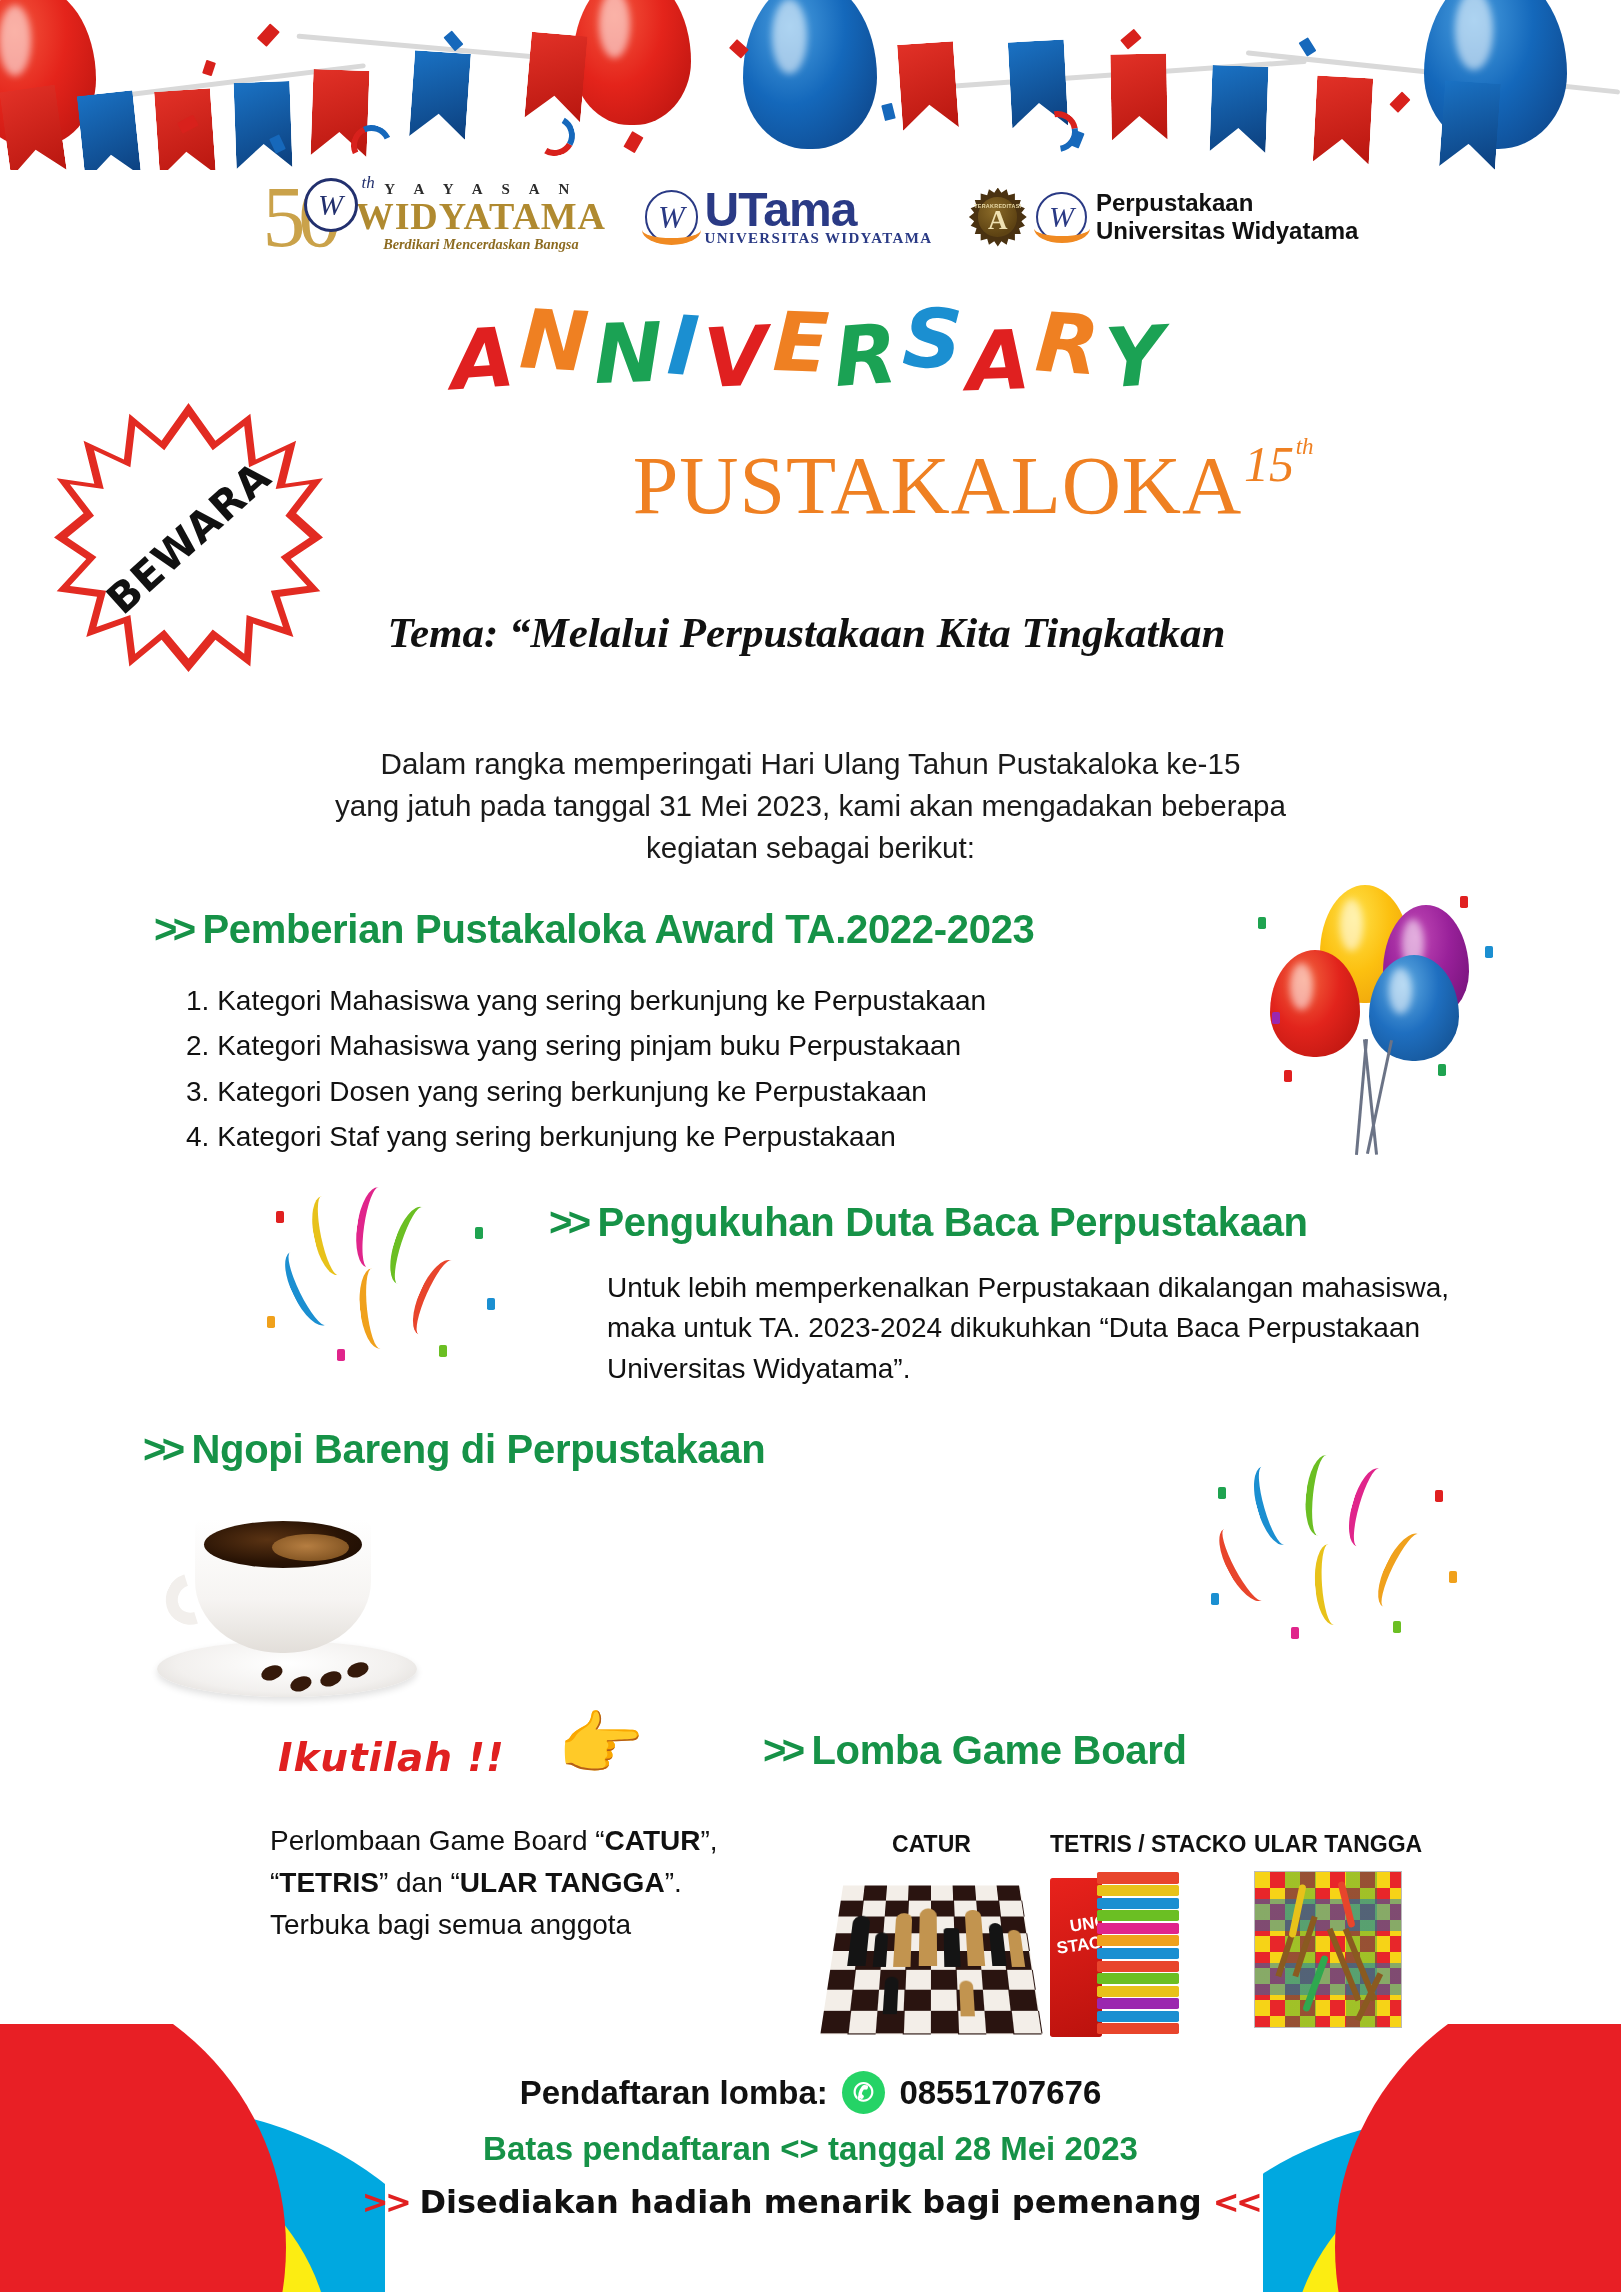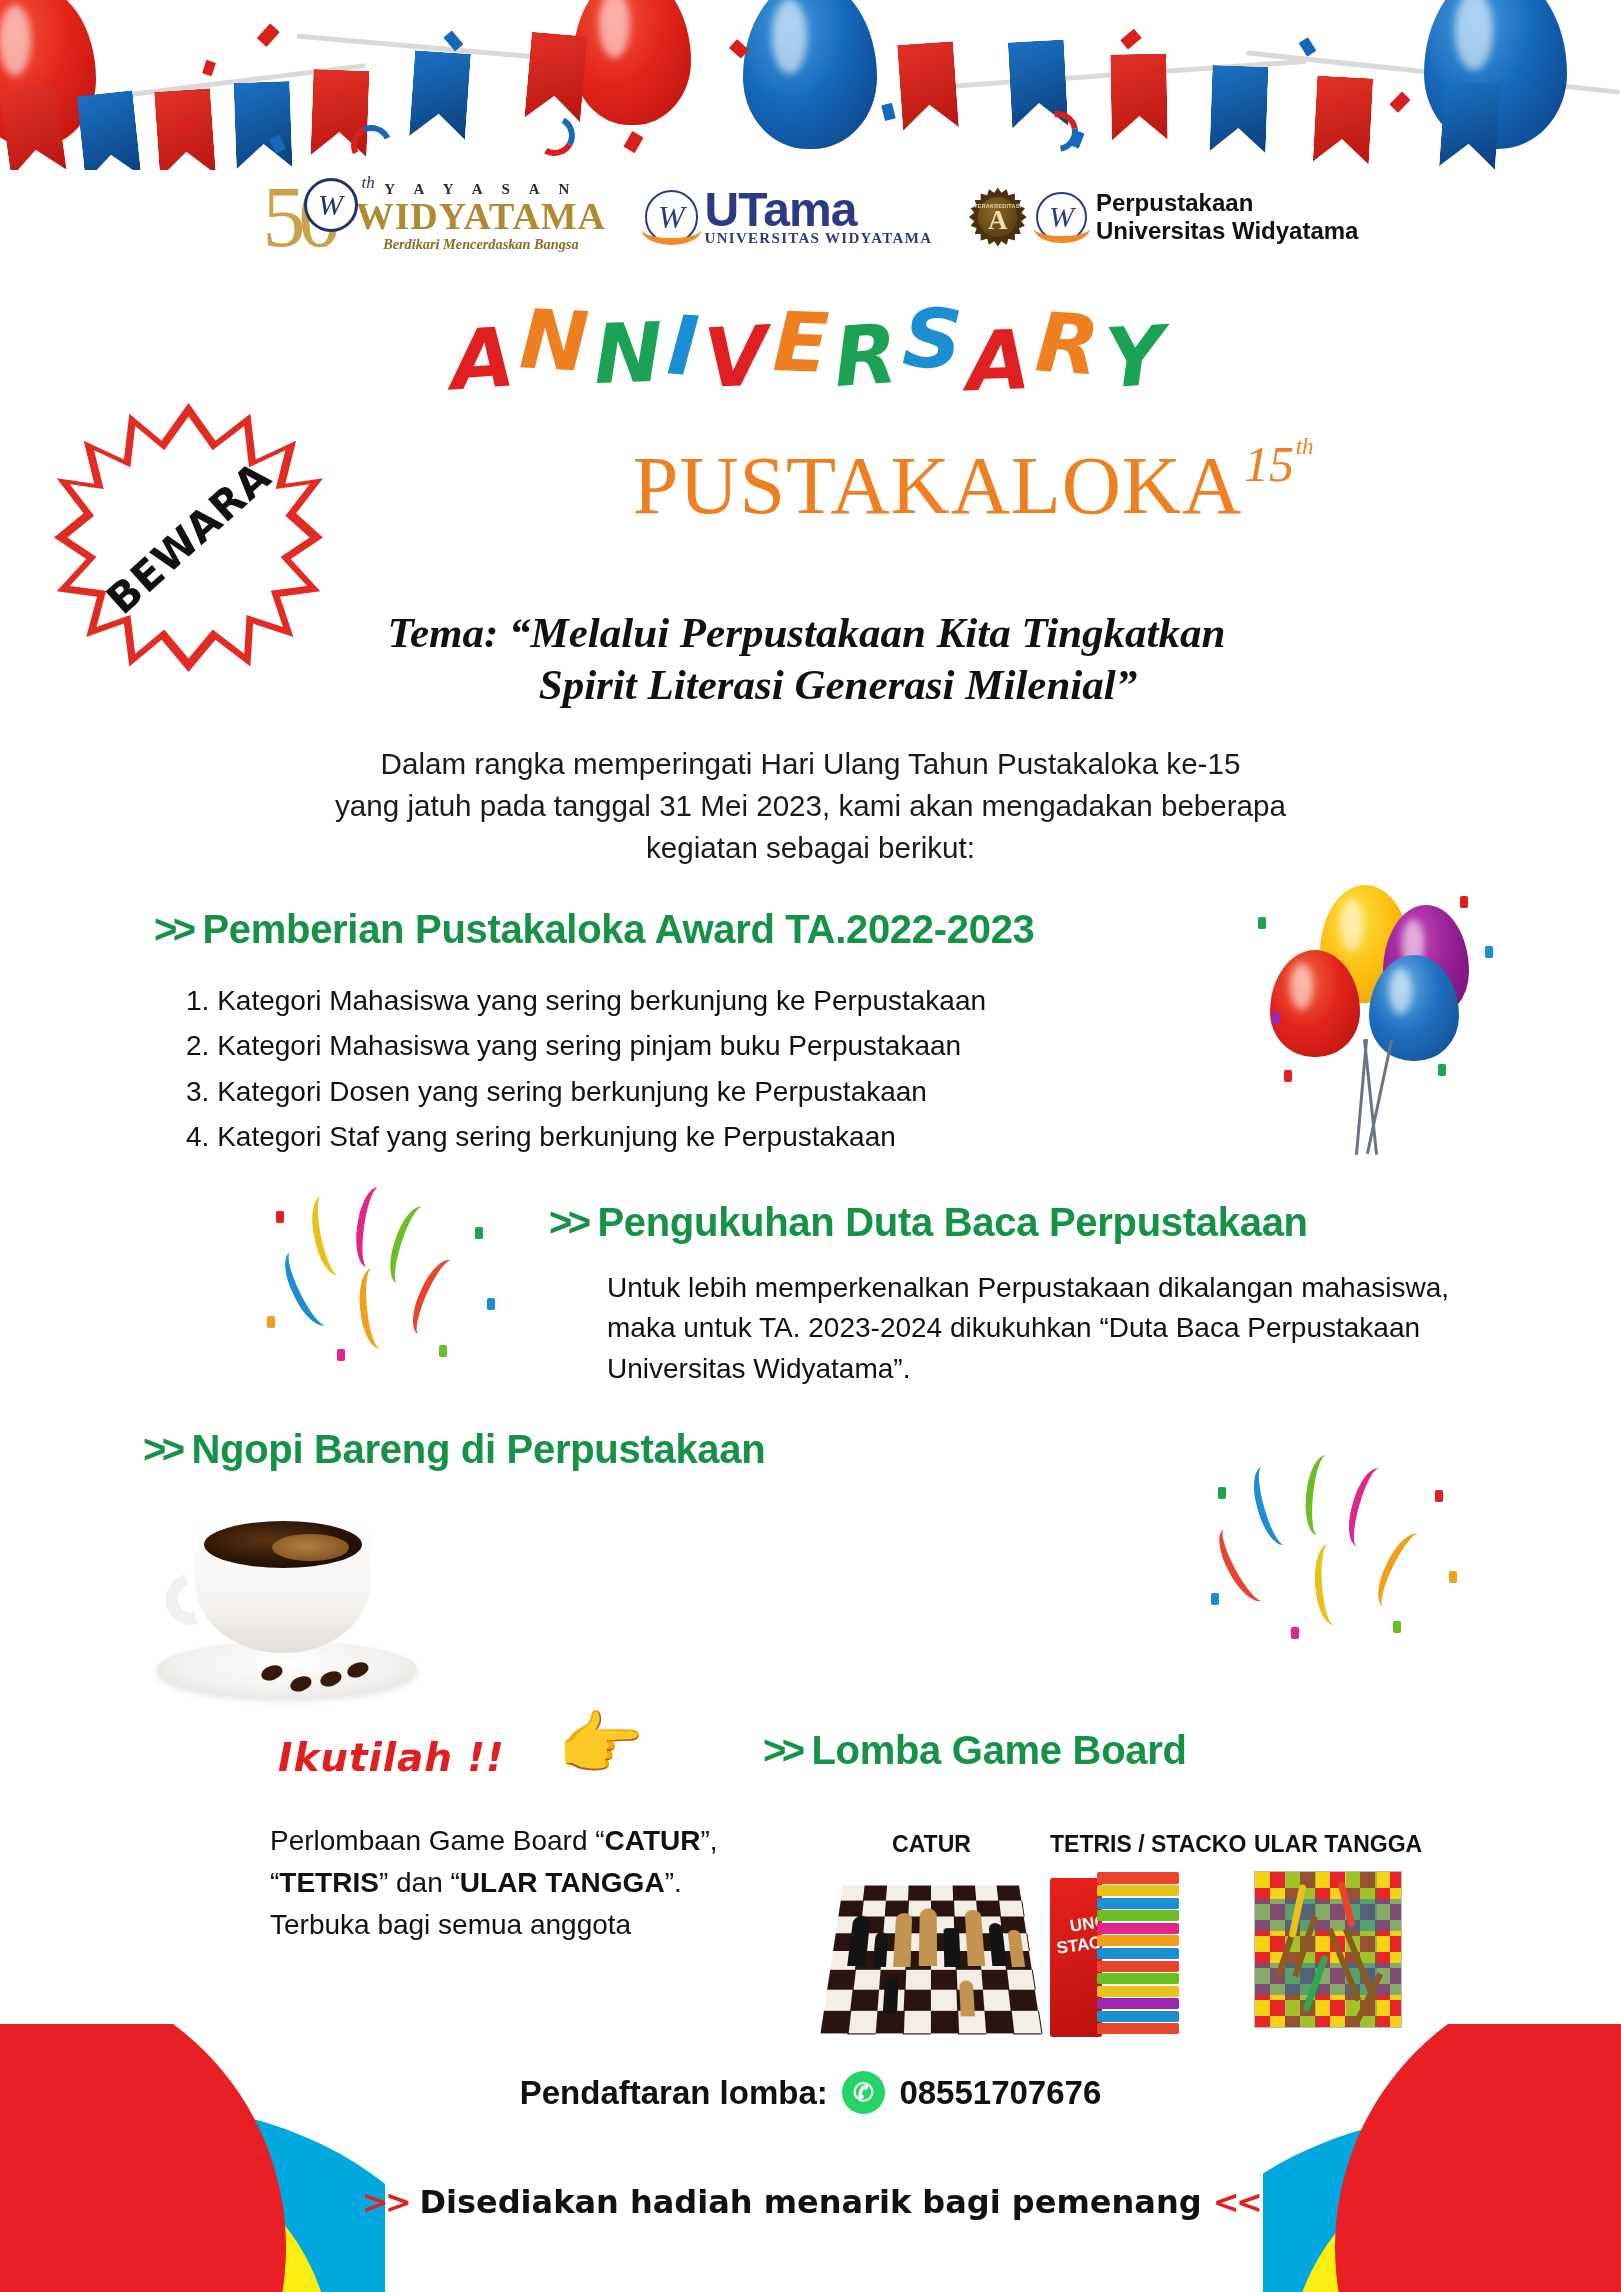--- a/index.html
+++ b/index.html
@@ -566,21 +566,20 @@
   </div>
 
   <div class="bewara">
     <div class="burst"></div>
     <div class="burst-inner"></div>
     <div class="label">BEWARA</div>
   </div>
 
   <div class="theme">
     <span>Tema: “Melalui Perpustakaan Kita Tingkatkan</span>
-    <span class="l2">Spirit Literasi Generasi Milenial”</span>
   </div>
 
   <div class="intro">
     <div>Dalam rangka memperingati Hari Ulang Tahun Pustakaloka ke-15</div>
     <div>yang jatuh pada tanggal 31 Mei 2023, kami akan mengadakan beberapa</div>
     <div>kegiatan sebagai berikut:</div>
   </div>
 
   <div class="cluster" style="left:1245px; top:860px; width:296px; height:287px;">
     <div class="balloon" style="left:75px; top:25px; width:90px; height:118px; background:radial-gradient(ellipse at 38% 28%, #ffe24a 0%, #fcc010 45%, #e8970a 100%);"></div>
@@ -744,20 +743,21 @@
     <div class="blob" style="right:-188px; top:90px; width:663px; height:502px; background:#00a8e0;"></div>
     <div class="blob" style="right:-224px; top:104px; width:555px; height:466px; background:#fced12;"></div>
     <div class="blob" style="right:-269px; top:-54px; width:555px; height:555px; background:#e81f25;"></div>
   </div>
 
   <div class="foot1">
     <span>Pendaftaran lomba:</span>
     <span class="wa-icon">✆</span>
     <span>08551707676</span>
   </div>
+  <div class="foot2">Batas pendaftaran &lt;&gt; tanggal 28 Mei 2023</div>
   <div class="foot3">
     <span class="arrow">&gt;&gt;</span>
     <span>Disediakan hadiah menarik bagi pemenang</span>
     <span class="arrow">&lt;&lt;</span>
   </div>
 
 </div>
 
 
 </body></html>

